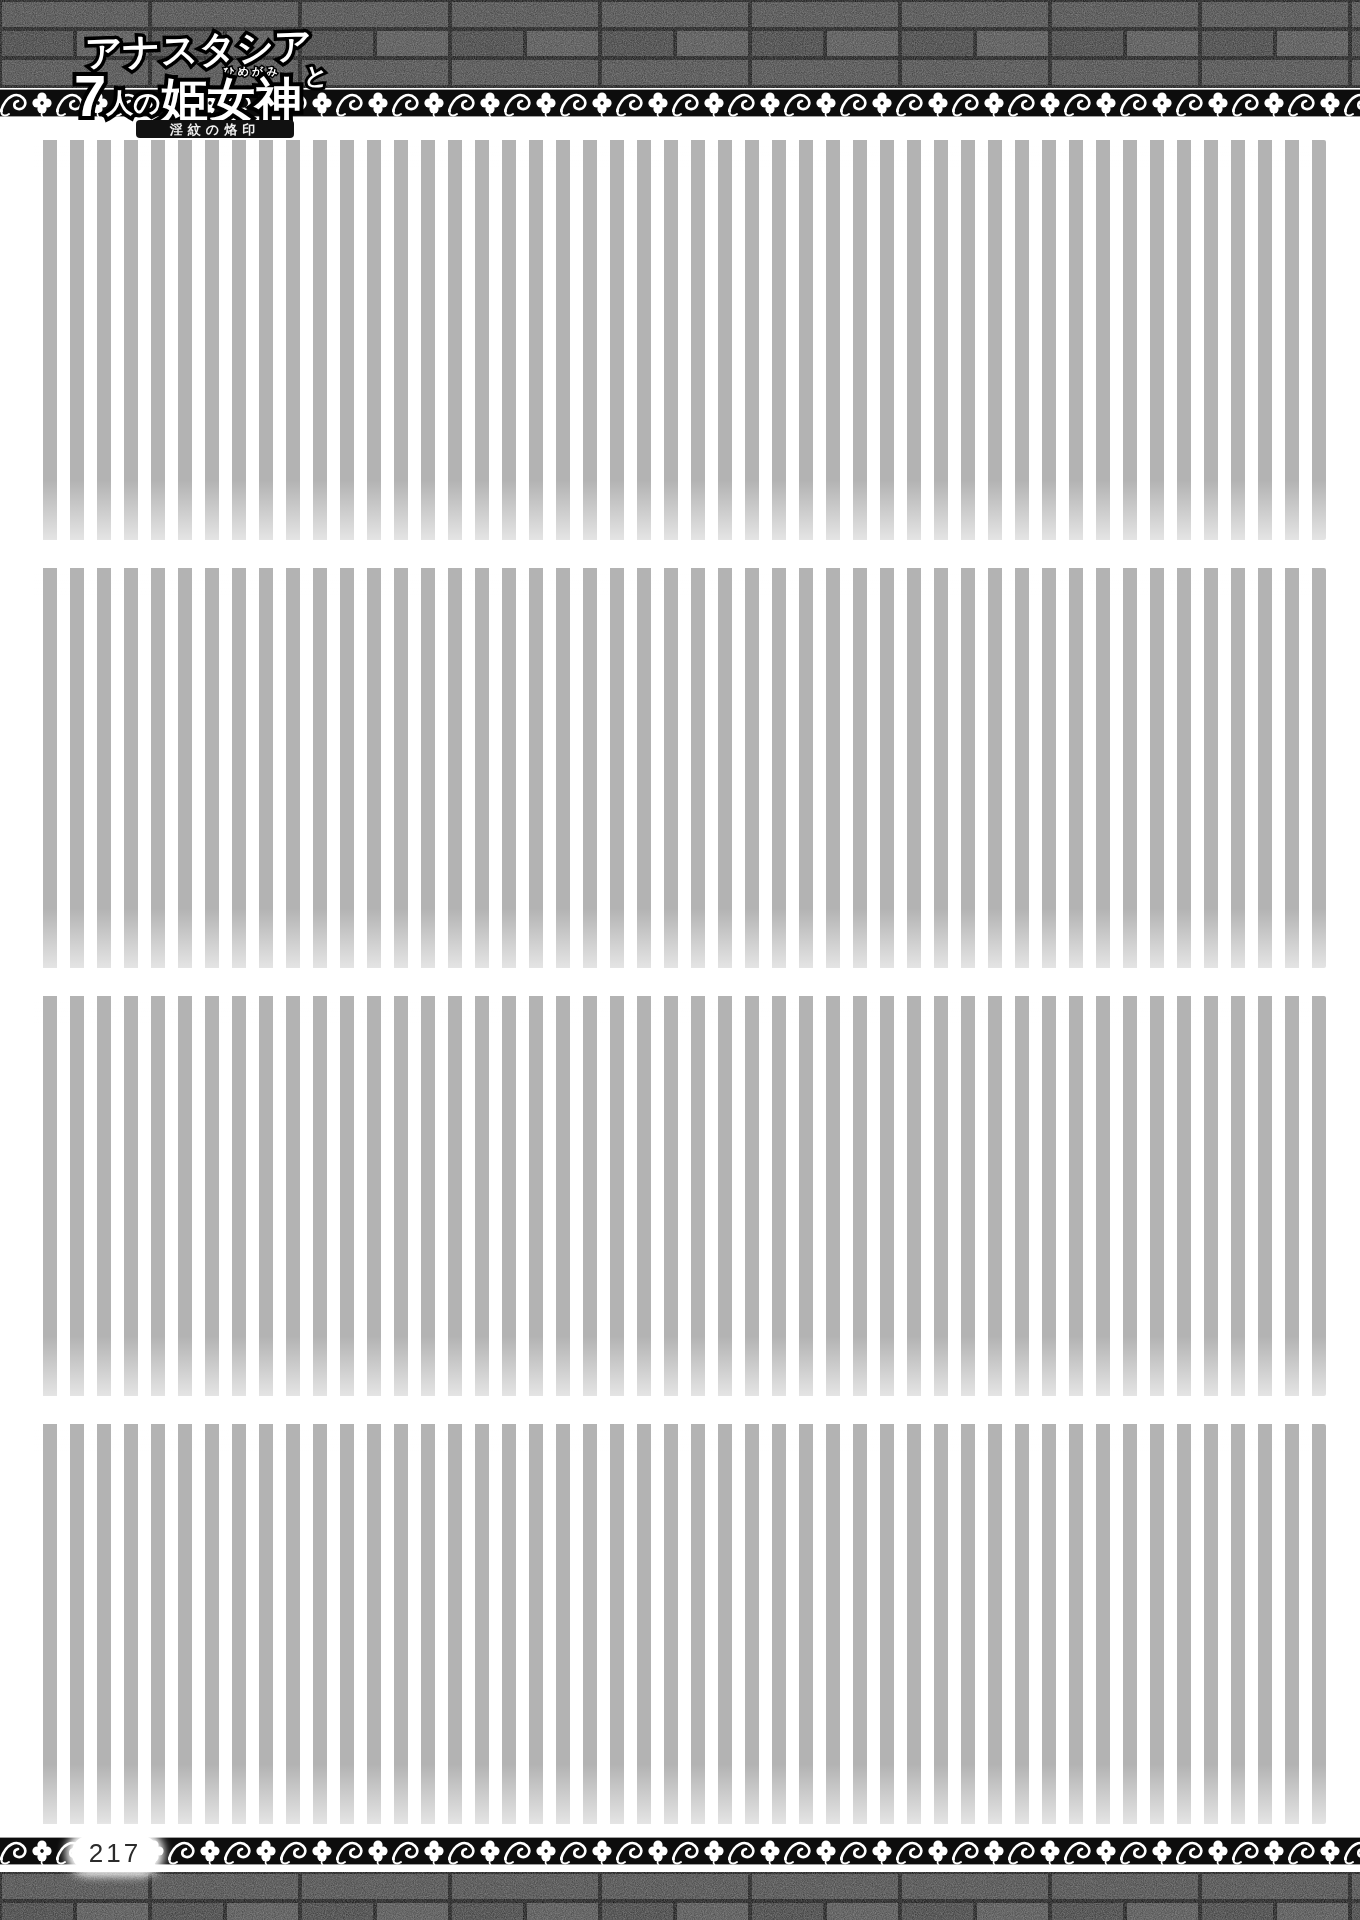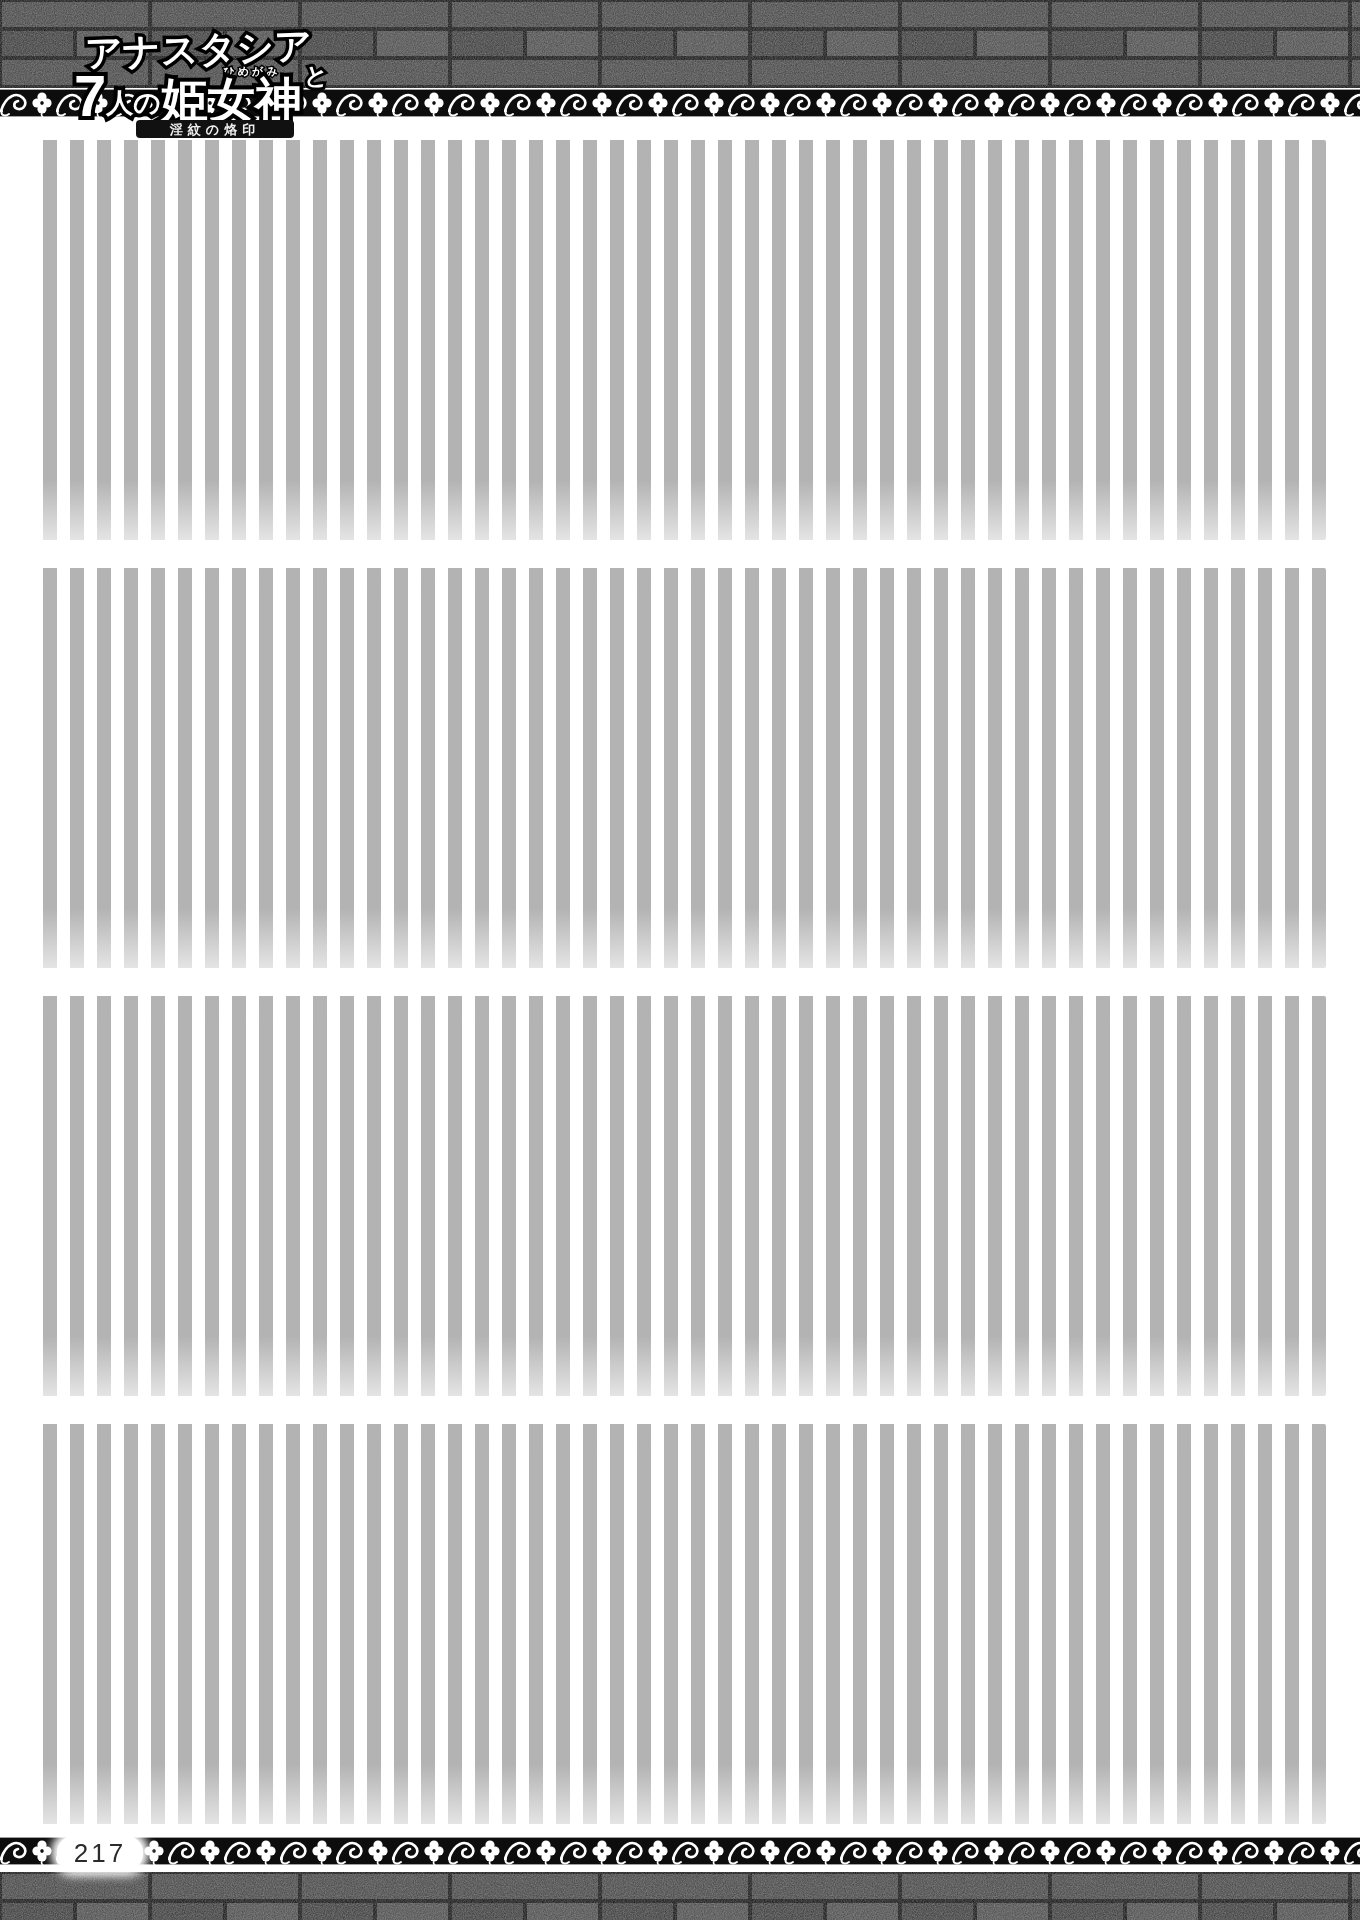--- a/index.html
+++ b/index.html
@@ -25,21 +25,21 @@
     border-radius:2px;
   }
   .text-band::after{
     content:"";
     position:absolute;inset:0;
     background:linear-gradient(to bottom, transparent 85%, rgba(255,255,255,.65));
   }
   
   .page-number{
     position:absolute;
-    left:57px;top:1836px;
+    left:72px;top:1836px;
     width:86px;height:34px;
     background:#ffffff;
     border-radius:16px;
     box-shadow:0 0 10px 6px #ffffff;
     display:flex;align-items:center;justify-content:center;
     font-size:26px;
     letter-spacing:3px;
     color:#2b2b2b;
     z-index:5;
   }

